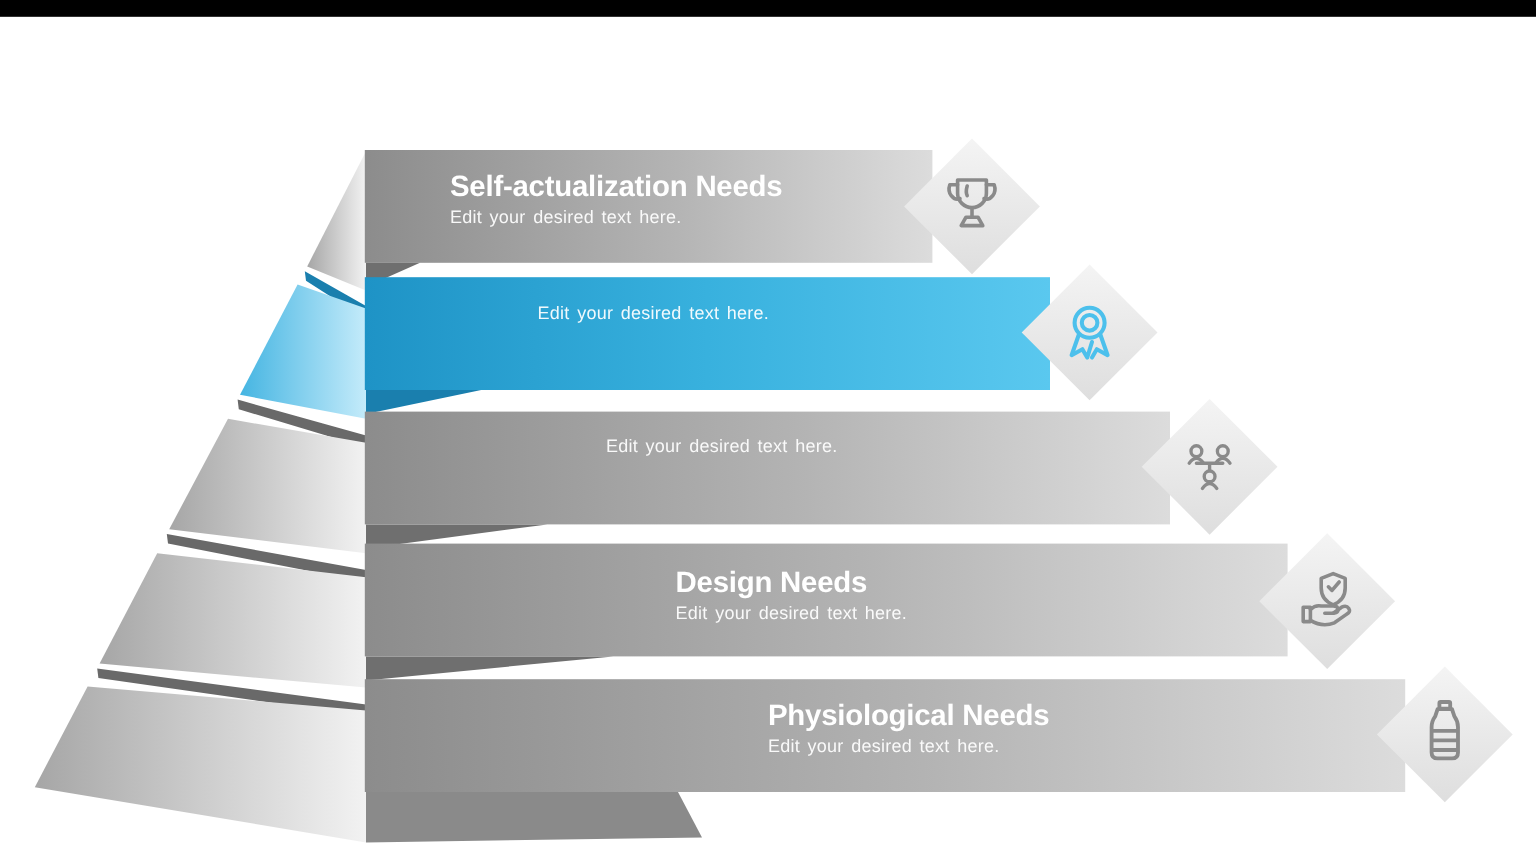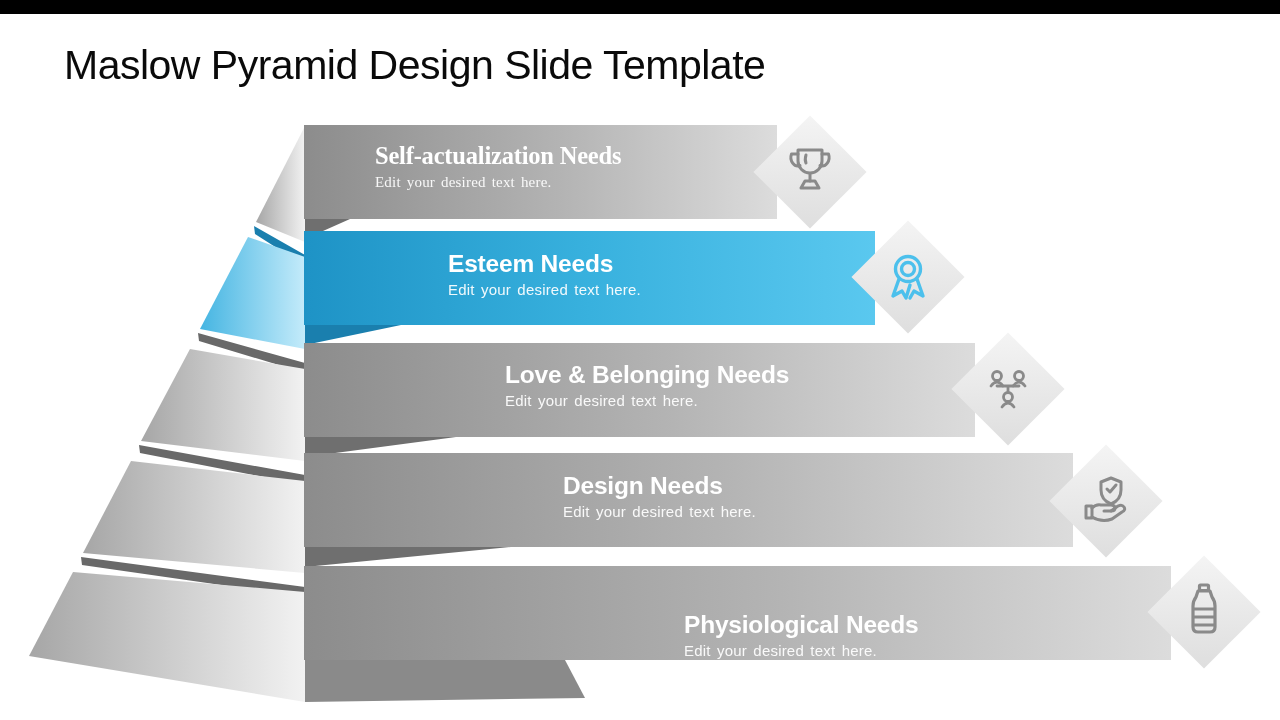--- a/index.html
+++ b/index.html
@@ -6,30 +6,29 @@
   .slide{position:relative;width:1280px;height:720px;background:#ffffff;overflow:hidden;
          font-family:"Liberation Sans", sans-serif;}
   .letterbox-top{position:absolute;left:0;top:0;width:1280px;height:14px;background:#000;}
   .slide-title{position:absolute;left:64px;top:42px;font-size:41px;font-weight:400;
                color:#0a0a0a;letter-spacing:-0.5px;white-space:nowrap;}
   .gfx{position:absolute;left:0;top:0;}
   .lvl{position:absolute;color:#ffffff;}
   .lvl h3{margin:0;font-size:24.5px;font-weight:700;letter-spacing:-0.2px;line-height:1.15;}
   .lvl p{margin:4px 0 0 0;font-size:15px;font-weight:400;color:rgba(255,255,255,0.93);
          letter-spacing:0.2px;word-spacing:2px;line-height:1.1;}
-  .t1{left:375px;top:142px;font-family:Liberation Serif, serif;} .t2{left:448px;top:250px;} .t3{left:505px;top:361px;}
-  .t4{left:563px;top:472px;} .t5{left:640px;top:611px;margin-left:44px;}
+  .t1{left:375px;top:142px;} .t2{left:448px;top:250px;} .t3{left:505px;top:361px;}
+  .t4{left:563px;top:472px;} .t5{left:640px;top:583px;}
 </style>
 </head>
 <body>
 
 <div class="slide">
   <div class="letterbox-top"></div>
 
-  <div class="slide-title">Maslow Pyramid Design Slide Template</div>
 
   <svg class="gfx" width="1280" height="720" viewBox="0 0 1280 720">
     <defs>
       <linearGradient id="gBand" x1="0" y1="0" x2="1" y2="0">
         <stop offset="0" stop-color="#8c8c8c"></stop>
           <stop offset="0.55" stop-color="#b4b4b4"></stop>
         <stop offset="1" stop-color="#dcdcdc"></stop>
       </linearGradient>
       <linearGradient id="gBandBlue" x1="0" y1="0" x2="1" y2="0">
         <stop offset="0" stop-color="#1e93c6"></stop>
@@ -128,25 +127,23 @@
         <path d="M-10,-3 h20 M-10,5 h20 M-10,13 h20"></path>
       </g>
     </g>
   </svg>
 
   <div class="lvl t1">
     <h3>Self-actualization Needs</h3>
     <p>Edit your desired text here.</p>
   </div>
   <div class="lvl t2">
-    <h3>Esteem Needs</h3>
     <p>Edit your desired text here.</p>
   </div>
   <div class="lvl t3">
-    <h3>Love &amp; Belonging Needs</h3>
     <p>Edit your desired text here.</p>
   </div>
   <div class="lvl t4">
     <h3>Design Needs</h3>
     <p>Edit your desired text here.</p>
   </div>
   <div class="lvl t5">
     <h3>Physiological Needs</h3>
     <p>Edit your desired text here.</p>
   </div>

